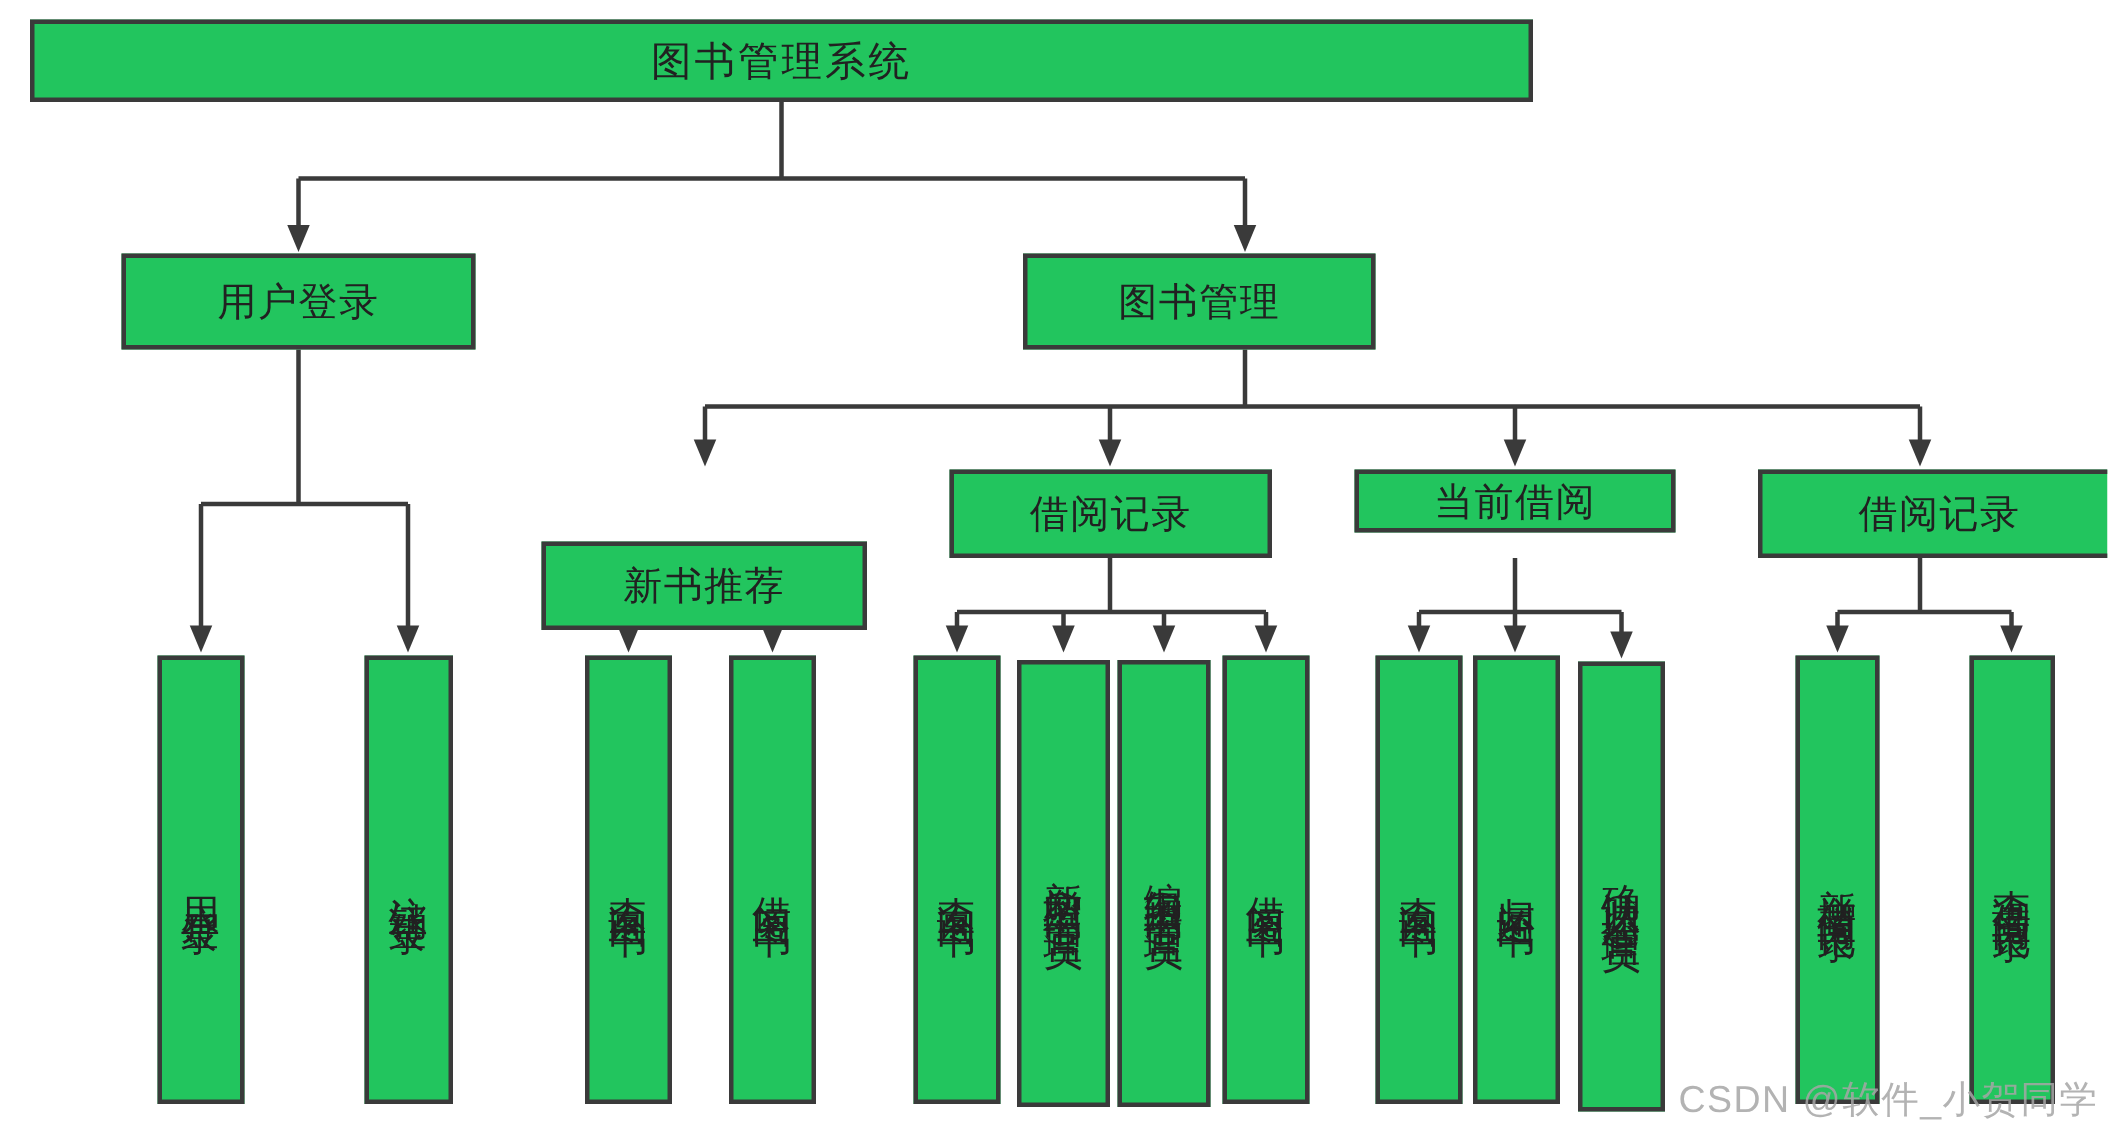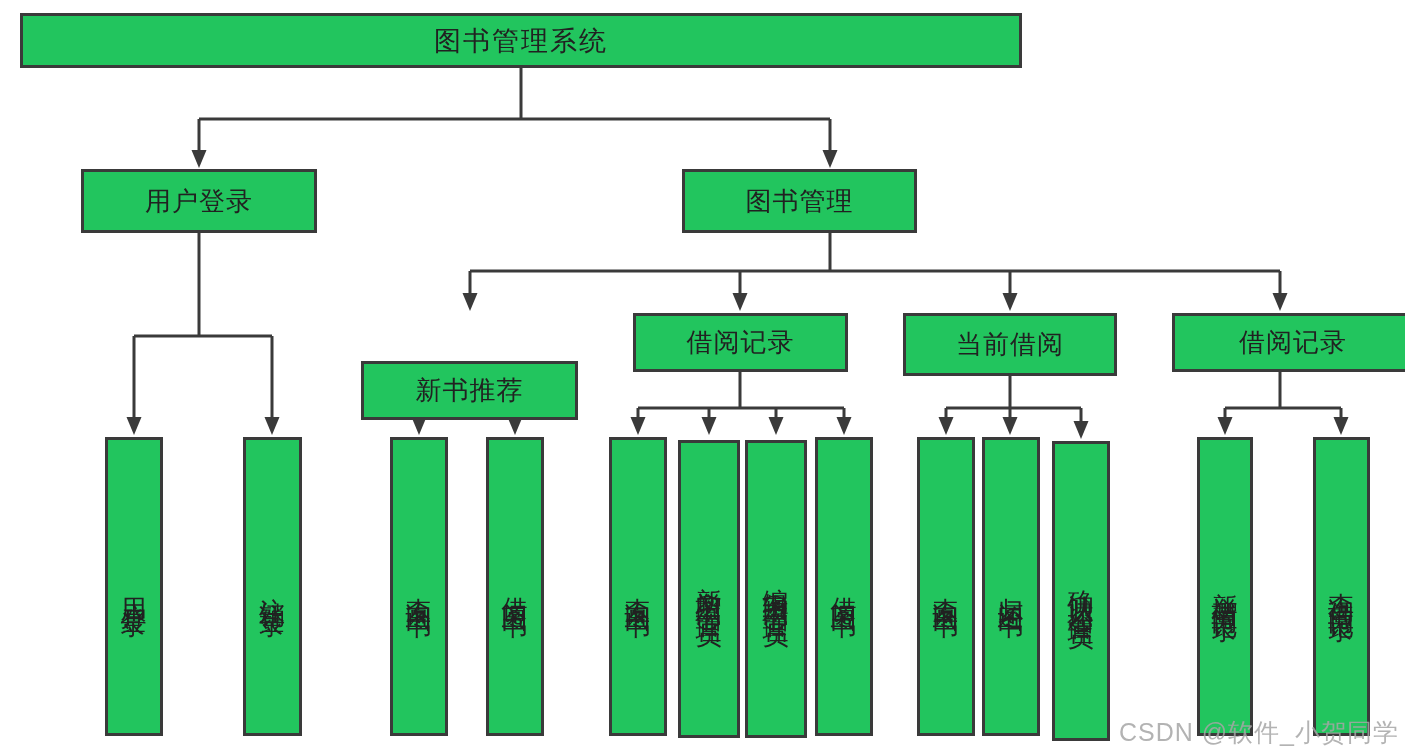--- a/index.html
+++ b/index.html
@@ -115,21 +115,21 @@
   <div class="node hbox" style="left:682px; top:169px; width:235px; height:64px;">
     <span>图书管理</span>
   </div>
 
   <div class="node hbox" style="left:361px; top:313px; width:217px; height:59px;margin-top:48px;">
     <span>新书推荐</span>
   </div>
   <div class="node hbox" style="left:633px; top:313px; width:215px; height:59px;">
     <span>借阅记录</span>
   </div>
-  <div class="node hbox" style="left:903px; top:313px; width:214px; height:63px;">
+  <div class="node hbox" style="left:903px; top:313px; width:214px; height:42px;">
     <span>当前借阅</span>
   </div>
   <div class="node hbox" style="left:1172px; top:313px; width:242px; height:59px;">
     <span>借阅记录</span>
   </div>
 
   <div class="node leaf" style="left:105px; top:437px; width:58px; height:299px;">
     <span>用户登录</span>
   </div>
   <div class="node leaf" style="left:243px; top:437px; width:59px; height:299px;">

